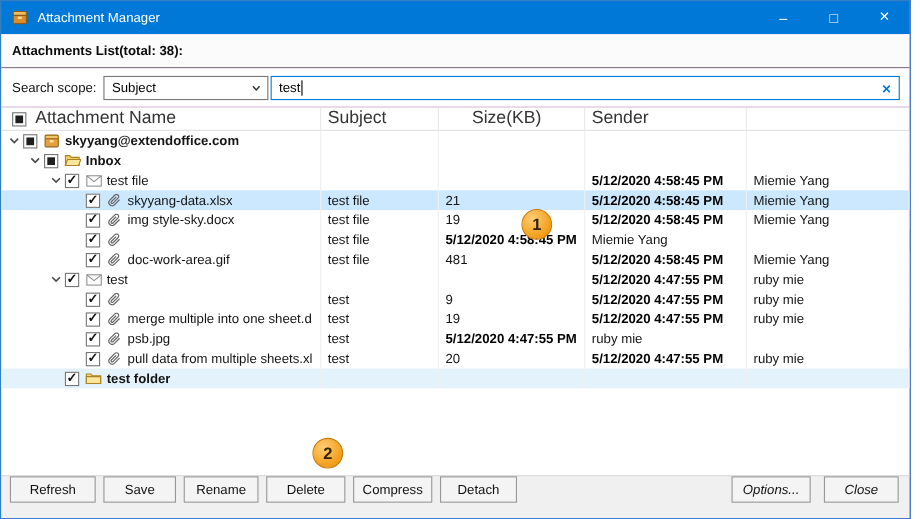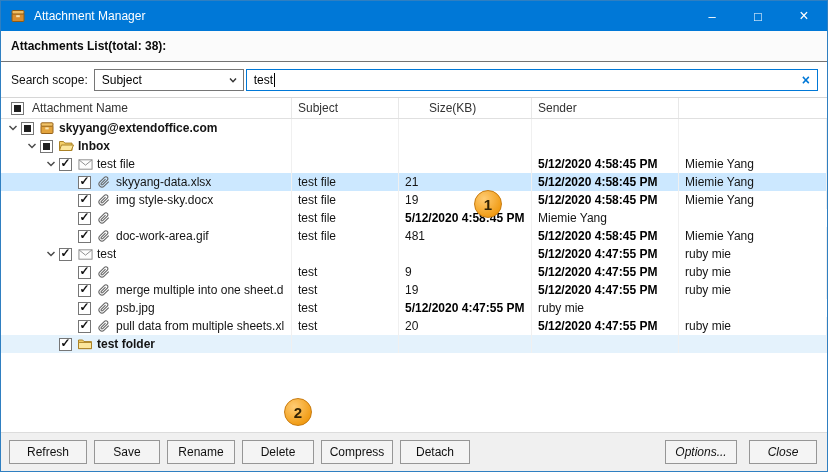--- a/index.html
+++ b/index.html
@@ -31,21 +31,21 @@
   .combo-arrow { margin-left: auto; display: flex; }
   .search-input { flex: 1; height: 22px; border: 1px solid #0078d7; background: #fff;
                   display: flex; align-items: center; padding: 0 24px 0 7px; font-size: 12px; position: relative; }
   .caret { width: 1px; height: 14px; background: #000; margin-left: 1px; }
   .clear-x { position: absolute; right: 7px; top: 2px; color: #0078d7; font-size: 14px; font-weight: bold; }
 
   
   .table { flex: 1; border-top: 1px solid #d6d6d6; background: #fff; overflow: hidden; }
   .thead, .trow { display: grid; grid-template-columns: 291px 107px 133px 147px auto; align-items: center; }
   .thead { height: 21px; border-bottom: 1px solid #e0e0e0; }
-  .th { font-size: 12px; color: #333; padding-left: 6px; height: 100%; display: flex; align-items: center;
+  .th { font-size: 16px; color: #333; padding-left: 6px; height: 100%; display: flex; align-items: center;
         border-right: 1px solid #e8e8e8; overflow: hidden; white-space: nowrap; }
   .th.size-col { padding-left: 30px; }
   .th .cb { margin: 0 8px 0 4px; }
   .trow { height: 18px; }
   .trow.selected { background: #cce8ff; }
   .trow.light { background: #e4f2fc; }
   .td { font-size: 12px; color: #141414; padding-left: 6px; height: 100%; display: flex; align-items: center;
         border-right: 1px solid #f0f0f0; overflow: hidden; white-space: nowrap; }
   .td.name-cell { padding-left: 0; }
   .td.time-cell { font-weight: 600; color: #000; }
@@ -54,21 +54,21 @@
   .cb { width: 13px; height: 13px; border: 1px solid #767676; background: #fff; flex: none;
         display: flex; align-items: center; justify-content: center; margin-right: 4px; }
   .cb .fill { width: 7px; height: 7px; background: #1f1f1f; }
   .cb .check { font-size: 12px; font-weight: bold; color: #101010; line-height: 1; transform: translateY(-1px); }
   .icon { width: 18px; flex: none; display: flex; justify-content: center; margin-right: 3px; }
   .rname { overflow: hidden; white-space: nowrap; }
   .bold { font-weight: bold; }
 
   
   .bottombar { height: 39px; background: #f0f0f0; border-top: 1px solid #dcdcdc;
-               display: flex; align-items: center; padding: 0 10px 0 8px; flex: none; gap: 16px; }
+               display: flex; align-items: flex-start; padding: 0 10px 0 8px; flex: none; gap: 16px; }
   .btn { height: 24px; border: 1px solid #969696; background: #f4f4f4; font-size: 12px; color: #111;
          display: inline-flex; align-items: center; justify-content: center; margin-right: 7px; font-family: inherit; }
   .right-group { margin-left: auto; display: flex; }
   .right-group .btn { margin-right: 0; margin-left: 12px; font-style: italic; }
 
   
   .badge { position: absolute; width: 28px; height: 28px; border-radius: 50%;
            background: radial-gradient(circle at 35% 30%, #ffcc74, #f0990f 78%);
            border: 1px solid #c87b10; display: flex; align-items: center; justify-content: center;
            font-size: 15px; font-weight: bold; color: #332304; z-index: 6; }

